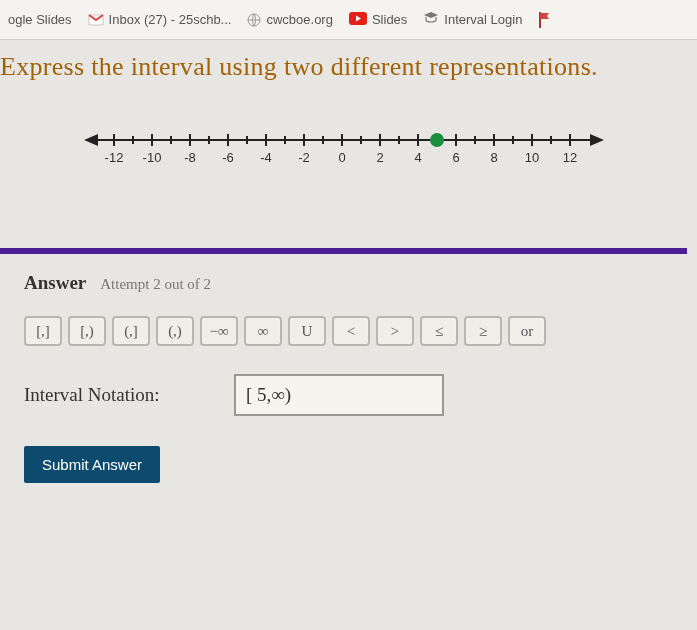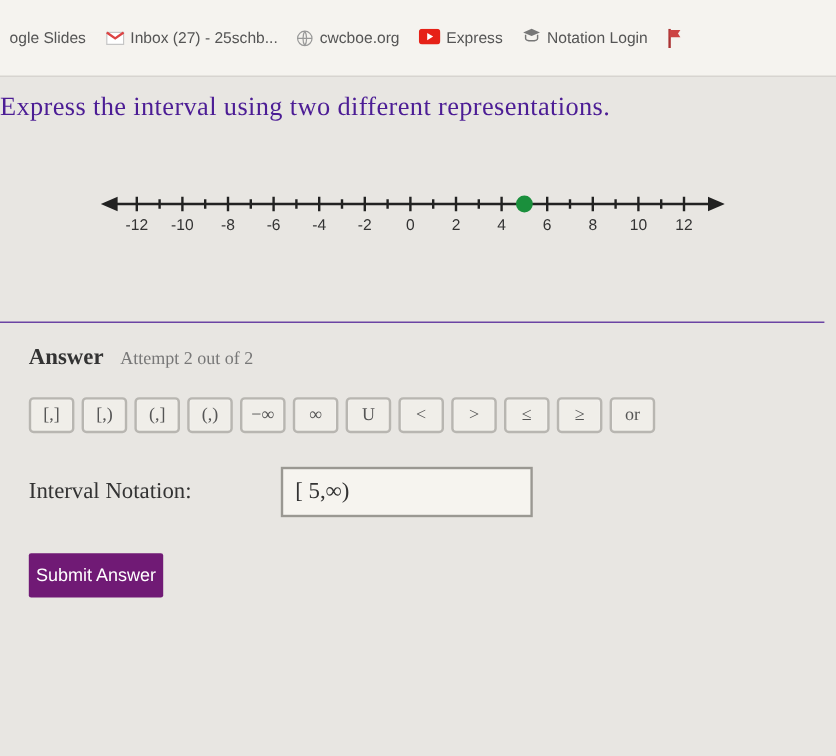--- a/index.html
+++ b/index.html
@@ -1,38 +1,38 @@
 <!DOCTYPE html>
 <html><head>
 <meta charset="utf-8">
 <style>
 * { box-sizing: border-box; margin: 0; padding: 0; }
 body { width: 697px; height: 630px; font-family: Georgia, 'Times New Roman', serif; background: #e8e6e2; overflow: hidden; position: relative; }
-.bookmarks { display: flex; align-items: center; padding: 20px 0; background: #f5f3ef; border-bottom: 1px solid #d0cec9; font-family: -apple-system, Arial, sans-serif; font-size: 13px; color: #555; }
+.bookmarks { display: flex; align-items: center; padding: 8px 0; background: #f5f3ef; border-bottom: 1px solid #d0cec9; font-family: -apple-system, Arial, sans-serif; font-size: 13px; color: #555; }
 .bookmark { display: flex; align-items: center; gap: 5px; padding: 3px 8px; cursor: pointer; white-space: nowrap; }
 .gmail-icon { width: 16px; height: 12px; position: relative; }
 .gmail-icon svg { width: 16px; height: 12px; }
 .yt-icon svg { width: 18px; height: 13px; }
 .generic-icon { width: 14px; height: 14px; display: inline-flex; align-items: center; justify-content: center; color: #888; }
 .students-icon svg { width: 16px; height: 14px; }
 .flag-icon { width: 14px; height: 16px; }
 .content { padding: 8px 10px 10px 0; }
-.question { font-size: 22px; color: #4c1d95; padding: 4px 6px 6px 0; margin-bottom: 10px; letter-spacing: 0.3px; }
+.question { font-size: 26px; color: #a16207; padding: 4px 6px 6px 0; letter-spacing: 0.3px; }
 .numberline-wrap { display: flex; justify-content: center; padding: 30px 0 40px 0; align-items: flex-end; }
 .numberline { position: relative; width: 520px; height: 50px; }
-.answer-section { border-top: 1px solid #4c1d95; padding: 18px 10px 10px 24px; margin-top: 30px; }
+.answer-section { border-top: 6px solid #4c1d95; padding: 18px 10px 10px 24px; margin-top: 40px; }
 .answer-row { display: flex; align-items: baseline; gap: 14px; margin-bottom: 22px; }
 .answer-label { font-size: 19px; font-weight: bold; color: #333; }
 .attempt { font-size: 15px; color: #777; font-family: Georgia, serif; text-align: right; }
 .palette { display: flex; gap: 6px; margin-bottom: 28px; flex-wrap: wrap; }
 .pal-btn { min-width: 38px; height: 30px; border: 2px solid #b8b6b1; border-radius: 4px; background: #f0eee9; display: flex; align-items: center; justify-content: center; font-size: 15px; color: #555; cursor: pointer; font-family: Georgia, serif; padding: 0 6px; box-shadow: inset 0 0 0 1px #fff2; }
 .field-row { display: flex; align-items: center; margin-bottom: 30px; }
 .field-label { font-size: 19px; color: #333; min-width: 210px; }
 .field-input { width: 210px; height: 42px; border: 2px solid #9a9892; background: #f6f4ef; font-size: 19px; font-family: Georgia, serif; padding: 4px 10px; color: #333; display: flex; align-items: center; }
-.submit { background: #701a75; color: #fff; border: none; padding: 10px 6px; font-size: 15px; font-family: Arial, sans-serif; cursor: pointer; border-radius: 2px; }
+.submit { background: #0c4a6e; color: #fff; border: none; padding: 10px 18px; font-size: 15px; font-family: Arial, sans-serif; cursor: pointer; border-radius: 2px; }
 .cursor-arrow { position: absolute; width: 14px; height: 18px; pointer-events: none; }
 </style>
 </head>
 <body>
 
 <div class="bookmarks">
   <div class="bookmark">
     <span>ogle Slides</span>
   </div>
   <div class="bookmark">
@@ -53,30 +53,30 @@
     </span>
     <span>cwcboe.org</span>
   </div>
   <div class="bookmark">
     <span class="yt-icon">
       <svg viewBox="0 0 18 13">
           <rect width="18" height="13" rx="3" fill="#e62117"></rect>
           <path d="M7 3.5v6l5-3z" fill="#fff"></path>
         </svg>
     </span>
-    <span>Express</span>
+    <span>Slides</span>
   </div>
   <div class="bookmark">
     <span class="students-icon">
       <svg viewBox="0 0 16 14">
           <path d="M8 1L1 4l7 3 7-3z" fill="#777"></path>
           <path d="M3 6v3c0 1 2 2 5 2s5-1 5-2V6" fill="none" stroke="#777" stroke-width="1.2"></path>
         </svg>
     </span>
-    <span>Notation Login</span>
+    <span>Interval Login</span>
   </div>
   <div class="bookmark">
     <span class="flag-icon">
       <svg viewBox="0 0 14 16">
           <path d="M2 0v16" stroke="#a33" stroke-width="2"></path>
           <path d="M2 1h9l-2 3 2 3H2z" fill="#c44"></path>
         </svg>
     </span>
   </div>
 </div>

